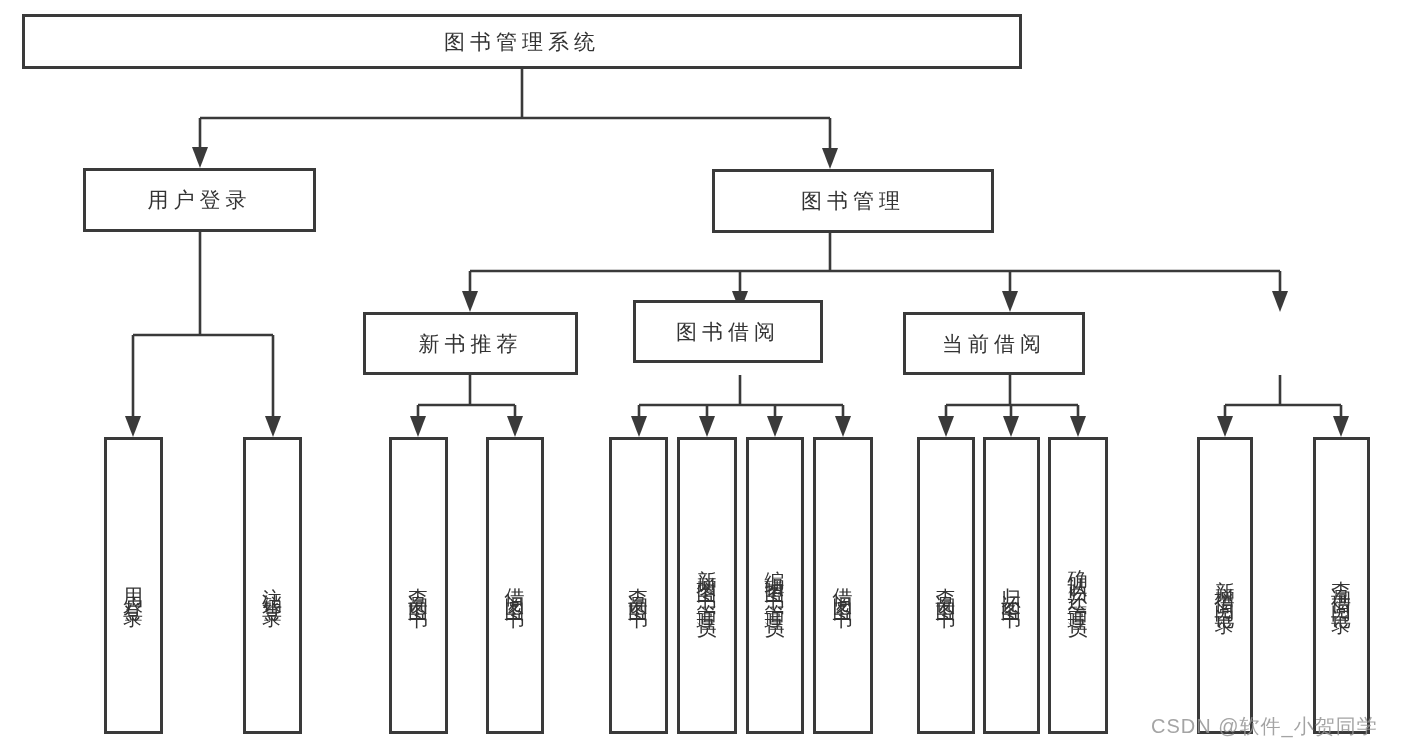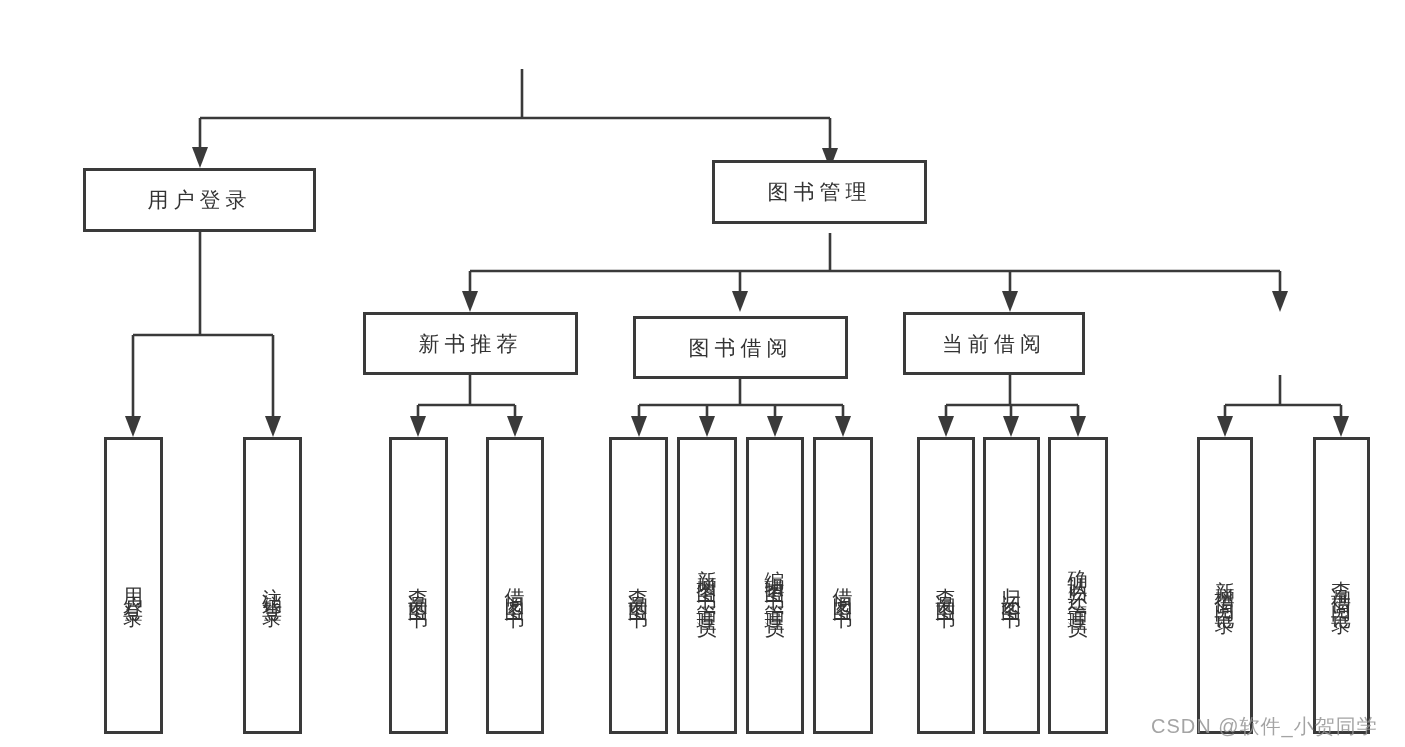--- a/index.html
+++ b/index.html
@@ -105,32 +105,35 @@
       <polygon points="767,416 783,416 775,437"></polygon>
       <polygon points="835,416 851,416 843,437"></polygon>
       <polygon points="938,416 954,416 946,437"></polygon>
       <polygon points="1003,416 1019,416 1011,437"></polygon>
       <polygon points="1070,416 1086,416 1078,437"></polygon>
       <polygon points="1217,416 1233,416 1225,437"></polygon>
       <polygon points="1333,416 1349,416 1341,437"></polygon>
     </g>
   </svg>
 
+  <div class="box h" style="left:22px;top:14px;width:1000px;height:55px;">
+    <span>图书管理系统</span>
+  </div>
 
   <div class="box h" style="left:83px;top:168px;width:233px;height:64px;">
     <span>用户登录</span>
   </div>
-  <div class="box h" style="left:712px;top:160px;width:215px;height:64px;">
+  <div class="box h" style="left:712px;top:169px;width:282px;height:64px;">
     <span>图书管理</span>
   </div>
 
   <div class="box h" style="left:363px;top:312px;width:215px;height:63px;">
     <span>新书推荐</span>
   </div>
-  <div class="box h" style="left:633px;top:316px;width:215px;height:63px;">
+  <div class="box h" style="left:633px;top:300px;width:190px;height:63px;">
     <span>图书借阅</span>
   </div>
   <div class="box h" style="left:903px;top:312px;width:182px;height:63px;">
     <span>当前借阅</span>
   </div>
 
   <div class="box v" style="left:104px;top:437px;width:59px;height:297px;">
     <span>用户登录</span>
   </div>
   <div class="box v" style="left:243px;top:437px;width:59px;height:297px;">

